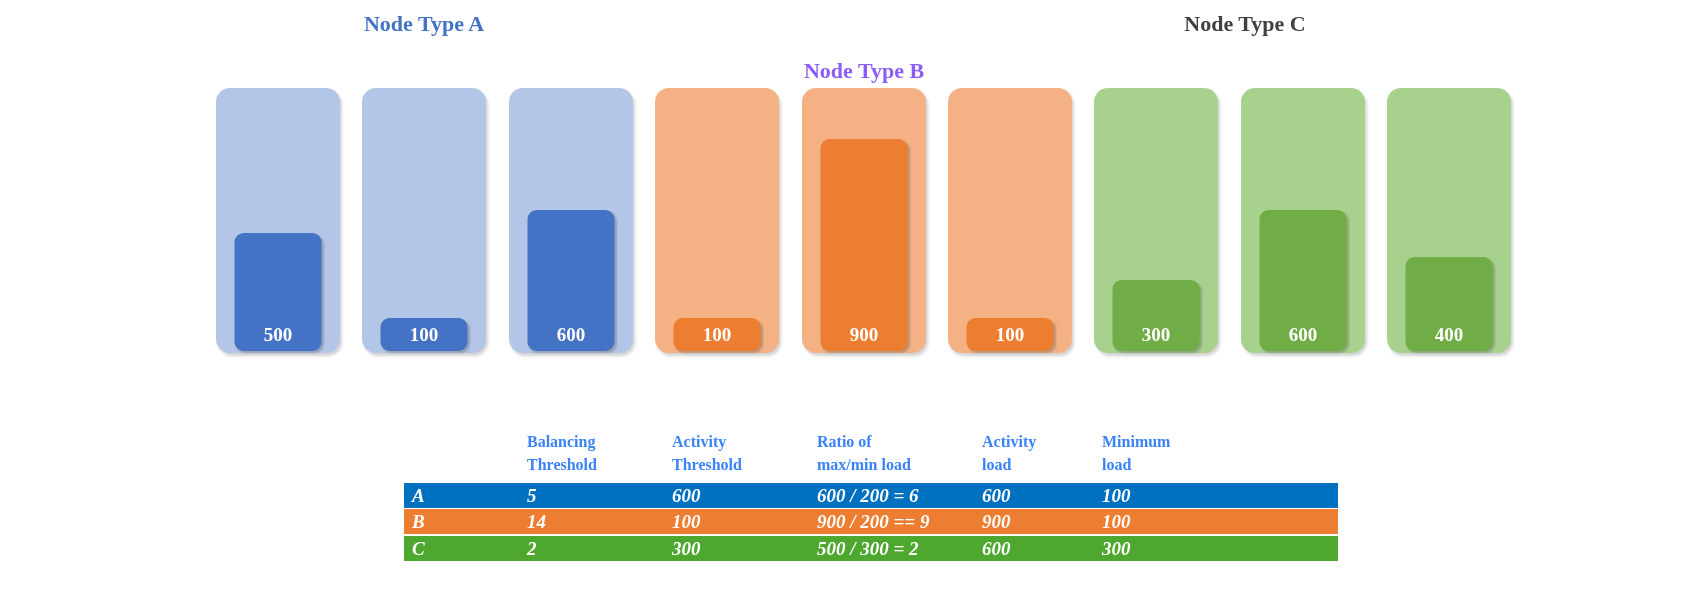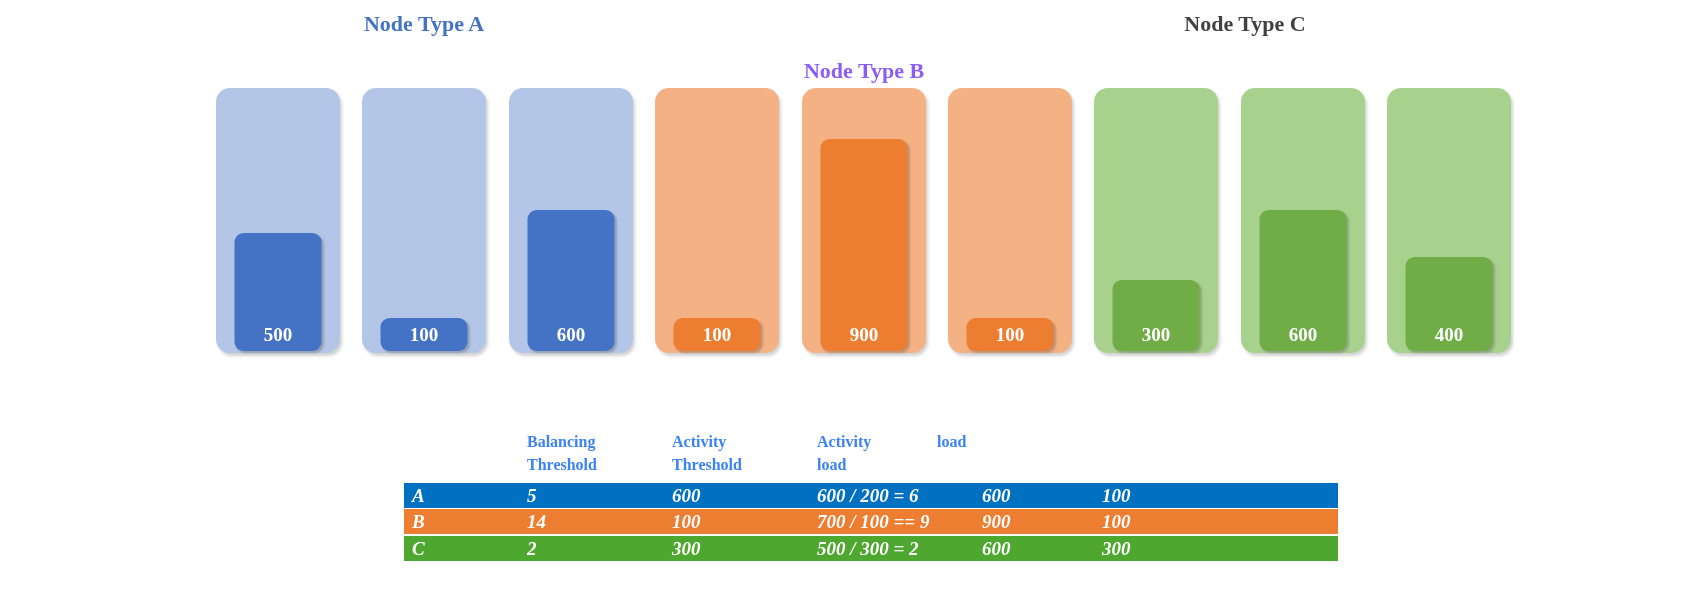--- a/index.html
+++ b/index.html
@@ -75,41 +75,46 @@
           <div></div>
         </div>
         <div class="cell c1">
           <div>Balancing</div>
           <div>Threshold</div>
         </div>
         <div class="cell c2">
           <div>Activity</div>
           <div>Threshold</div>
         </div>
+        <div class="cell c3">
+          <div>Ratio of</div>
+          <div>max/min load</div>
+        </div>
         <div class="cell c4">
           <div>Activity</div>
           <div>load</div>
         </div>
         <div class="cell c5">
+          <div>Minimum</div>
           <div>load</div>
         </div>
       </div>
       <div class="trow" style="background: rgb(0, 112, 192);">
         <div class="cell c0">A</div>
         <div class="cell c1">5</div>
         <div class="cell c2">600</div>
         <div class="cell c3">600 / 200 = 6</div>
         <div class="cell c4">600</div>
         <div class="cell c5">100</div>
       </div>
       <div class="trow" style="background: rgb(237, 125, 49);">
         <div class="cell c0">B</div>
         <div class="cell c1">14</div>
         <div class="cell c2">100</div>
-        <div class="cell c3">700 / 100 == 9</div>
+        <div class="cell c3">900 / 200 == 9</div>
         <div class="cell c4">900</div>
         <div class="cell c5">100</div>
       </div>
       <div class="trow" style="background: rgb(78, 167, 46);">
         <div class="cell c0">C</div>
         <div class="cell c1">2</div>
         <div class="cell c2">300</div>
         <div class="cell c3">500 / 300 = 2</div>
         <div class="cell c4">600</div>
         <div class="cell c5">300</div>

